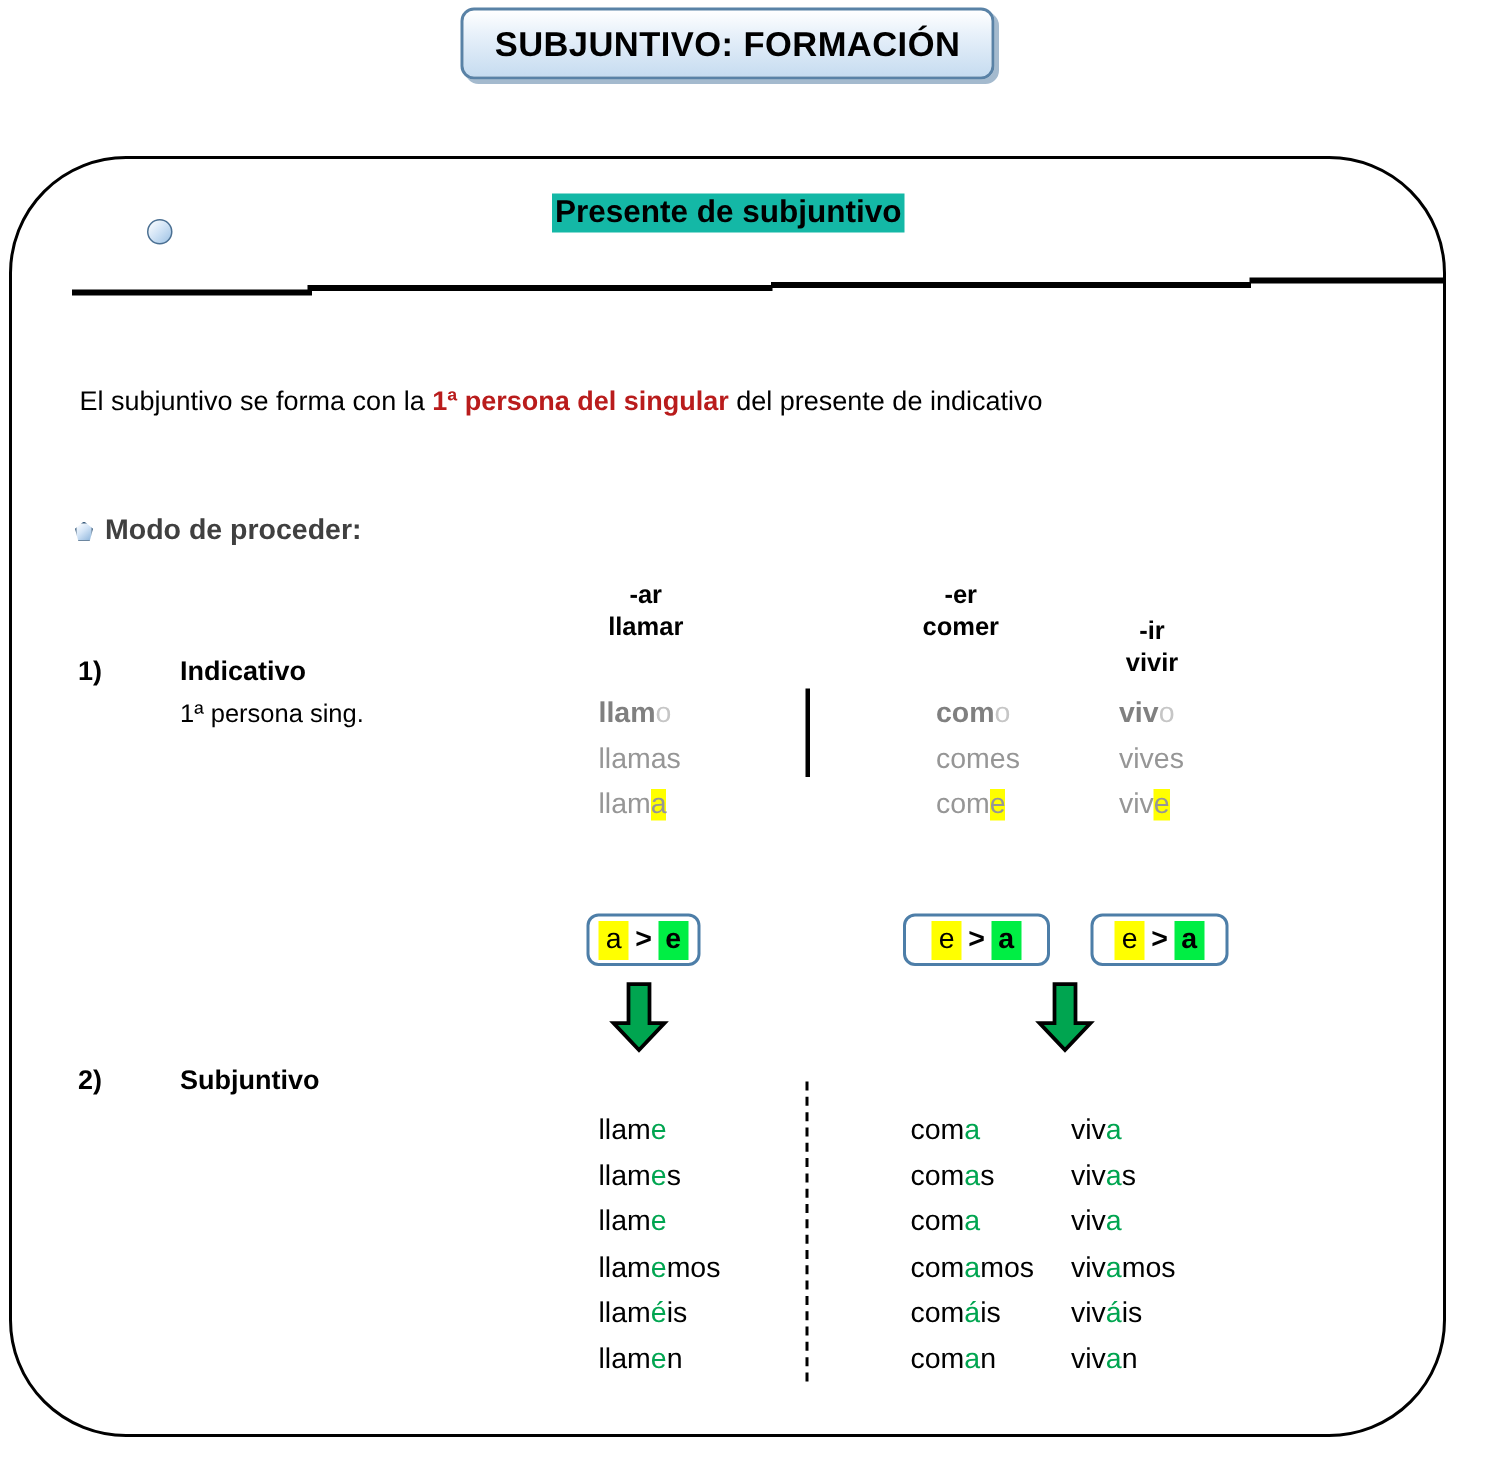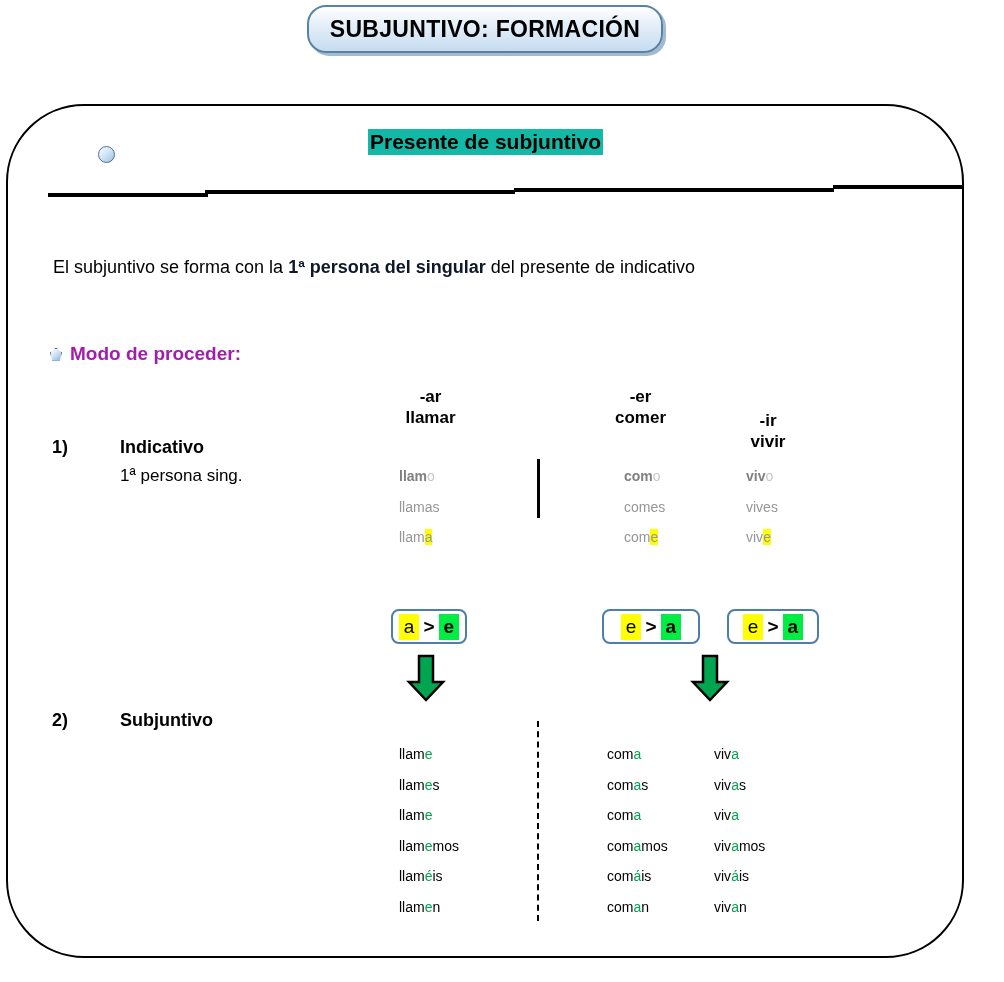--- a/index.html
+++ b/index.html
@@ -16,21 +16,21 @@
   }
 
   
   .title-banner {
     position: absolute;
     left: 307px;
     top: 5px;
     width: 356px;
     height: 48px;
     border: 2px solid #5982a6;
-    border-radius: 19px;
+    border-radius: 9px;
     background: linear-gradient(to bottom, #ffffff 0%, #e8f1fa 35%, #c6dcf0 100%);
     box-shadow: 3px 3px 0 rgba(90,130,165,0.55);
     display: flex;
     align-items: center;
     justify-content: center;
     box-sizing: border-box;
   }
   .title-banner span {
     font-size: 23px;
     font-weight: bold;
@@ -87,21 +87,21 @@
   
   .intro {
     position: absolute;
     left: 53px;
     top: 257px;
     font-size: 18px;
     color: #000000;
     white-space: nowrap;
   }
   .intro .hl-red {
-    color: #0f172a;
+    color: #b91c1c;
     font-weight: bold;
   }
 
   
   .modo-row {
     position: absolute;
     left: 50px;
     top: 343px;
     display: flex;
     align-items: center;
@@ -111,21 +111,21 @@
     height: 13px;
     margin-right: 8px;
     background: linear-gradient(140deg, #ffffff 0%, #d4e5f7 45%, #8fb6dc 100%);
     border: 1.3px solid #3c5f80;
     box-sizing: border-box;
     clip-path: polygon(50% 0%, 100% 38%, 82% 100%, 18% 100%, 0% 38%);
   }
   .modo-row .label {
     font-size: 19px;
     font-weight: bold;
-    color: #a21caf;
+    color: #404040;
     white-space: nowrap;
   }
 
   
   .verb-head {
     position: absolute;
     text-align: center;
     font-size: 17px;
     font-weight: bold;
     color: #000000;
@@ -160,21 +160,21 @@
   }
   .ind-num   { left: 52px;  top: 437px; }
   .ind-title { left: 120px; top: 437px; }
   .ind-sub   { left: 120px; top: 466px; }
   .sub-num   { left: 52px;  top: 710px; }
   .sub-title { left: 120px; top: 710px; }
 
   
   .conj-col {
     position: absolute;
-    font-size: 14px;
+    font-size: 19px;
     line-height: 30.5px;
     white-space: nowrap;
   }
   .conj-col div { height: 30.5px; }
 
   
   .ind-col { color: #969696; }
   .ind-col .stem-bold { font-weight: bold; color: #808080; }
   .ind-col .o-light   { color: #c6c6c6; }
   .ind-col .hl-yellow { background: #ffff00; color: #969696; }

